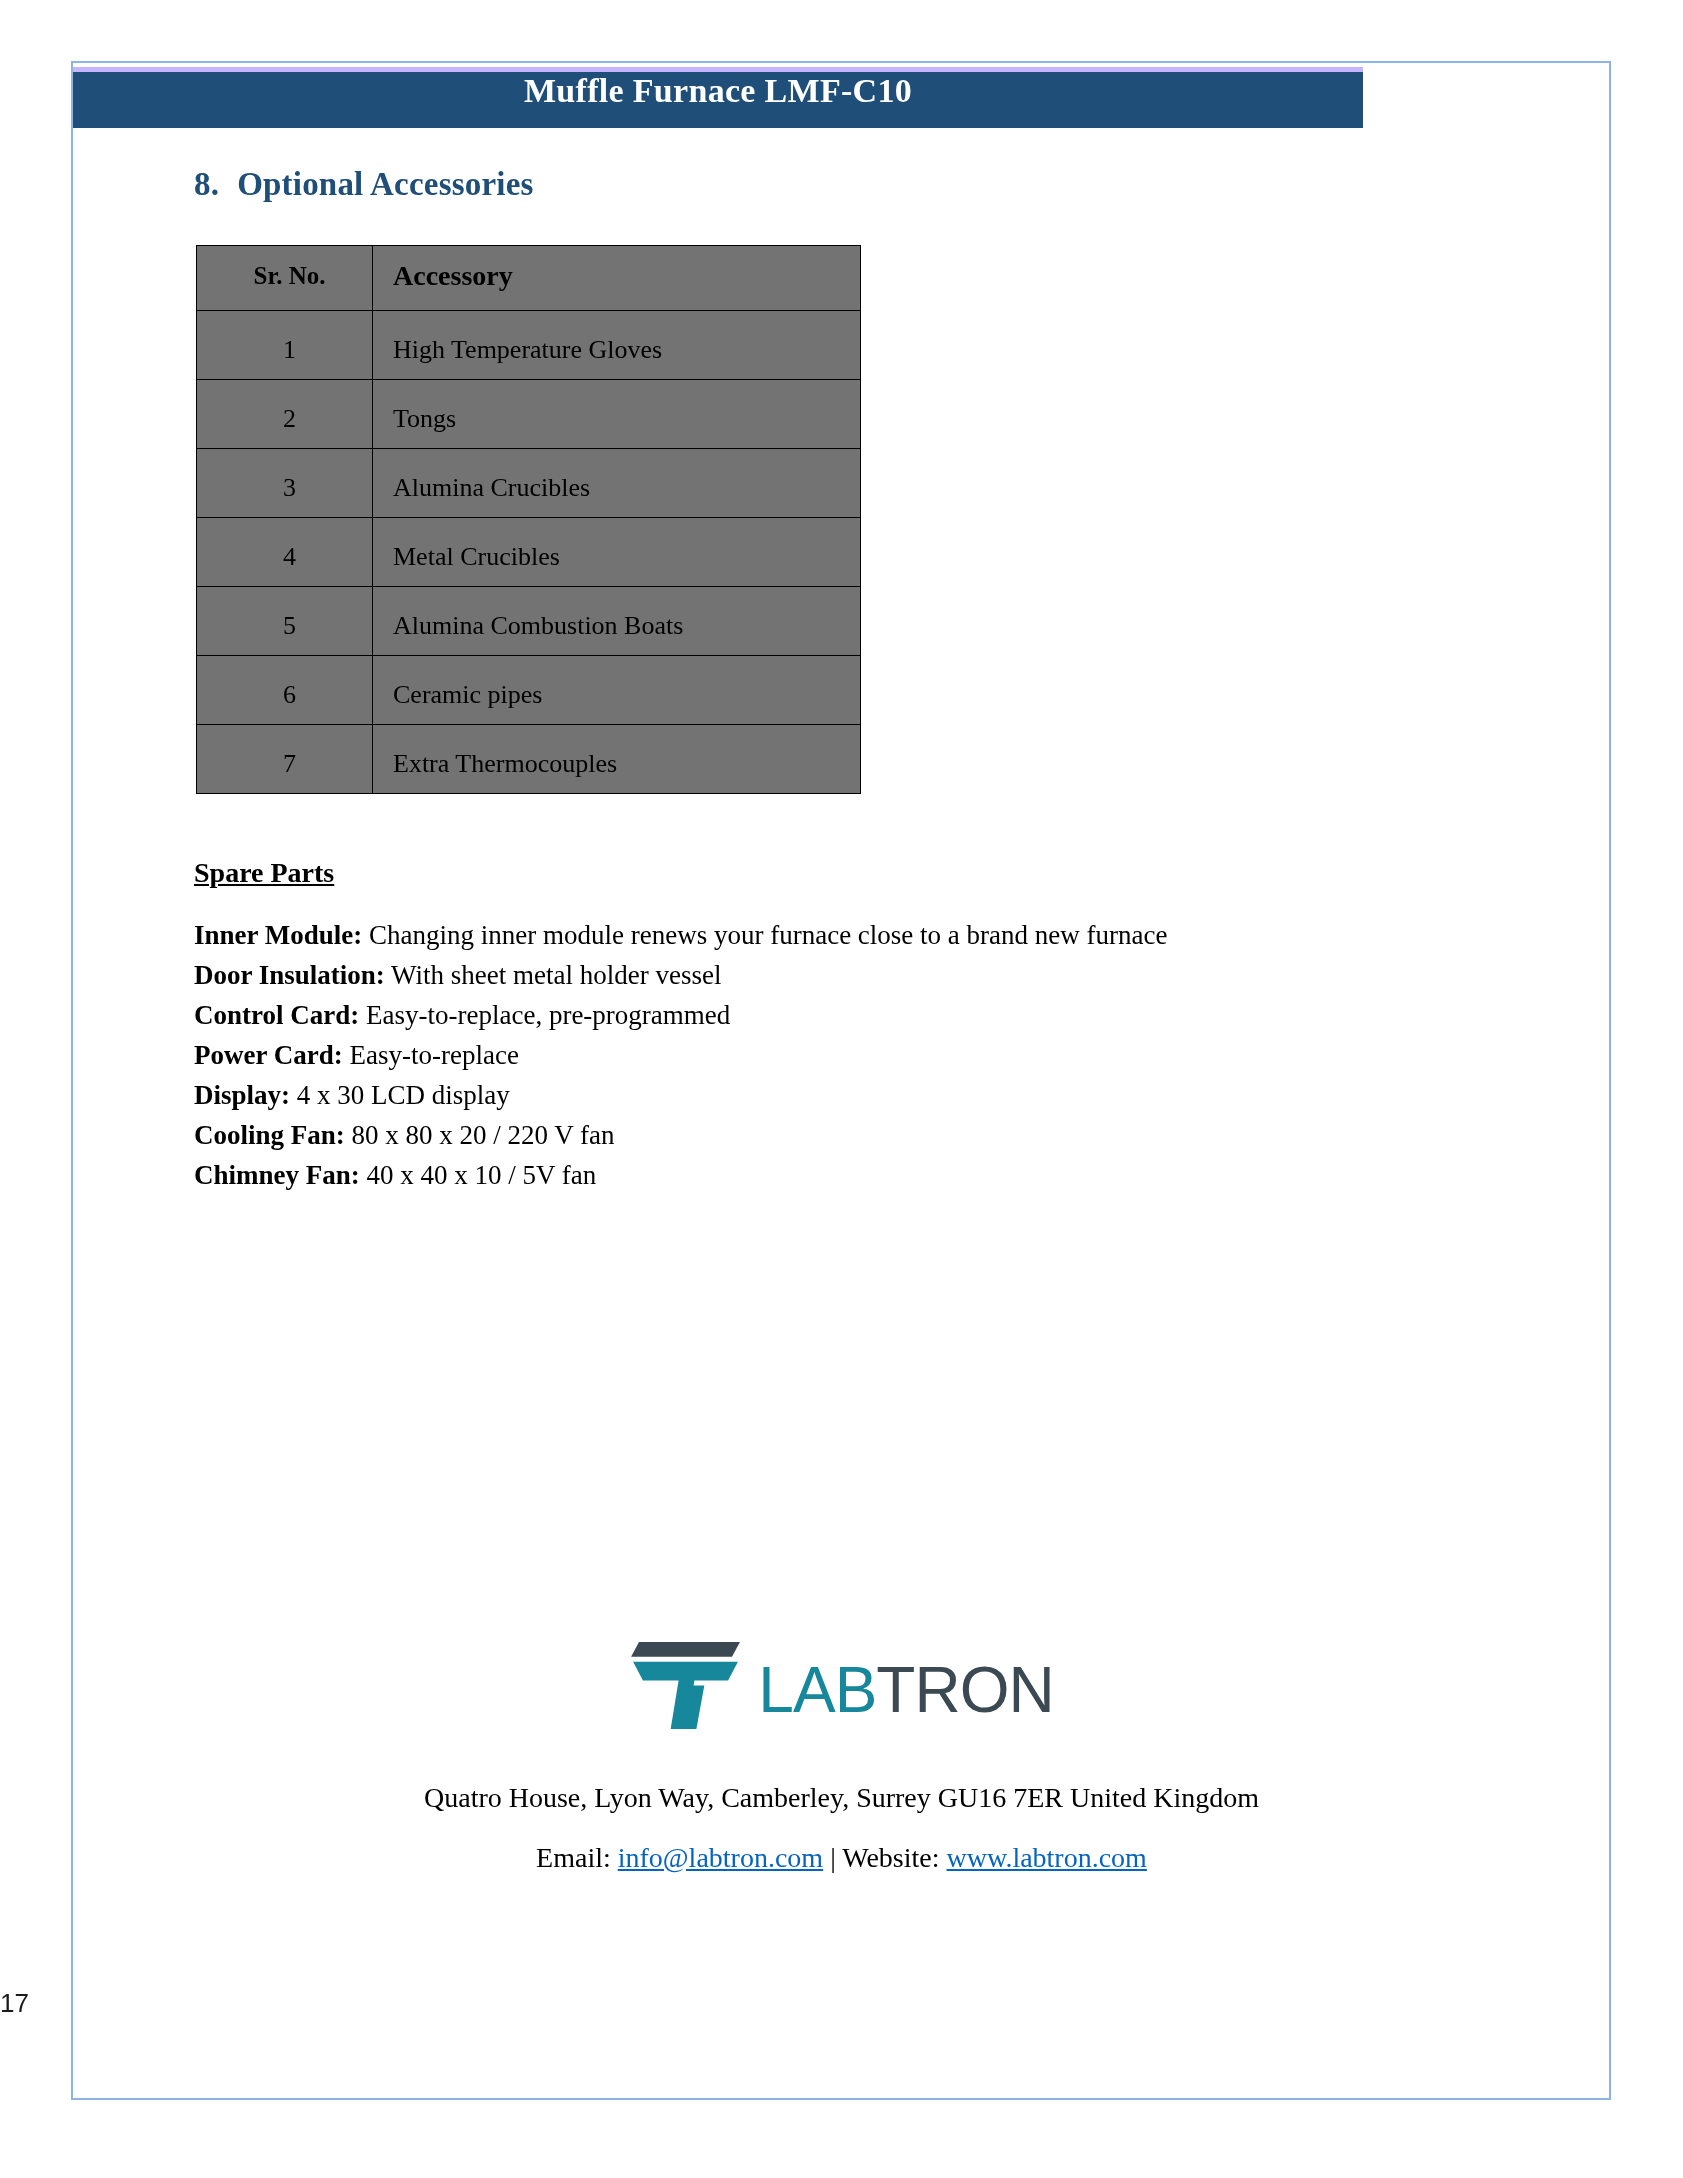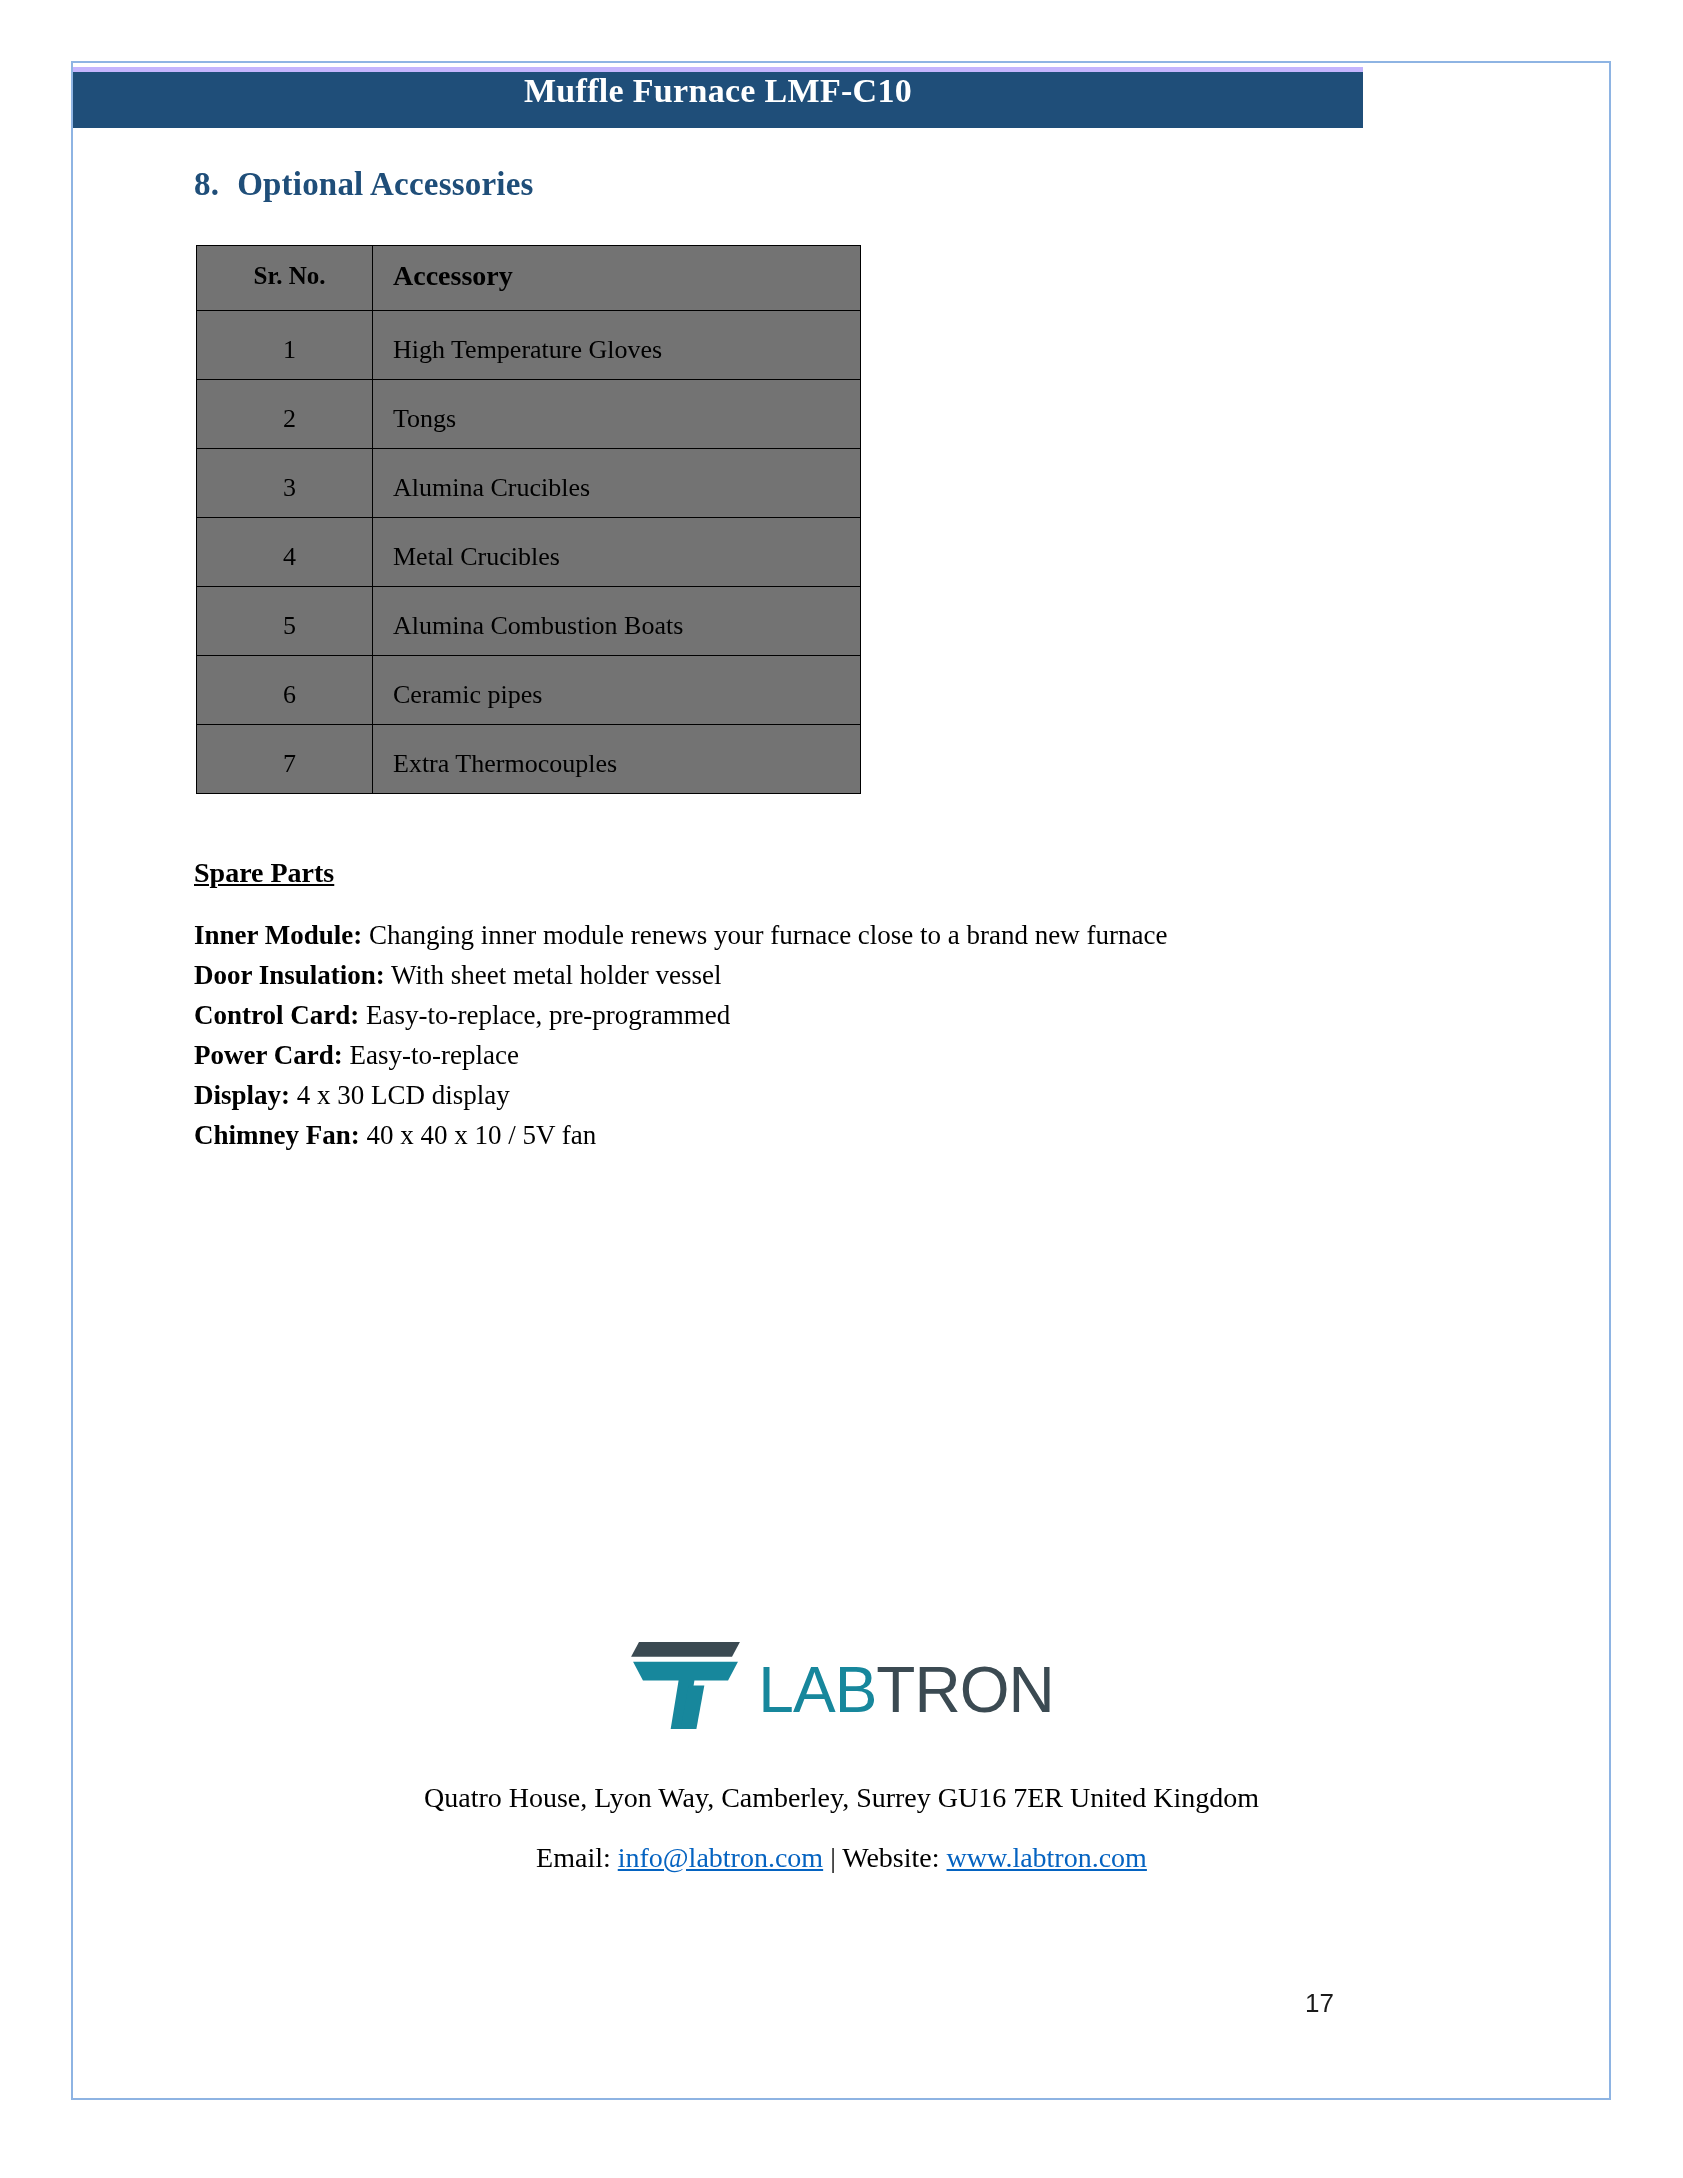--- a/index.html
+++ b/index.html
@@ -157,21 +157,21 @@
   .footer-contact a,
   .footer-contact .link {
     color: #0563c1;
     text-decoration: underline;
   }
   .page-number {
     position: absolute;
     left: 0;
     top: 1988px;
     width: 1334px;
-    text-align: right;
+    text-align: left;
     font-family: "Liberation Sans", sans-serif;
     font-size: 26px;
     color: #1a1a1a;
   }
 </style>
 </head>
 <body>
 
 <div class="page-frame"></div>
 
@@ -239,20 +239,24 @@
       <span class="lbl">Control Card:</span>
       <span>Easy-to-replace, pre-programmed</span>
     </div>
     <div class="spare-line">
       <span class="lbl">Power Card:</span>
       <span>Easy-to-replace</span>
     </div>
     <div class="spare-line">
       <span class="lbl">Display:</span>
       <span>4 x 30 LCD display</span>
+    </div>
+    <div class="spare-line">
+      <span class="lbl">Cooling Fan:</span>
+      <span>80 x 80 x 20 / 220 V fan</span>
     </div>
     <div class="spare-line">
       <span class="lbl">Chimney Fan:</span>
       <span>40 x 40 x 10 / 5V fan</span>
     </div>
   </div>
 
 </div>
 
 <div class="logo-wrap">

